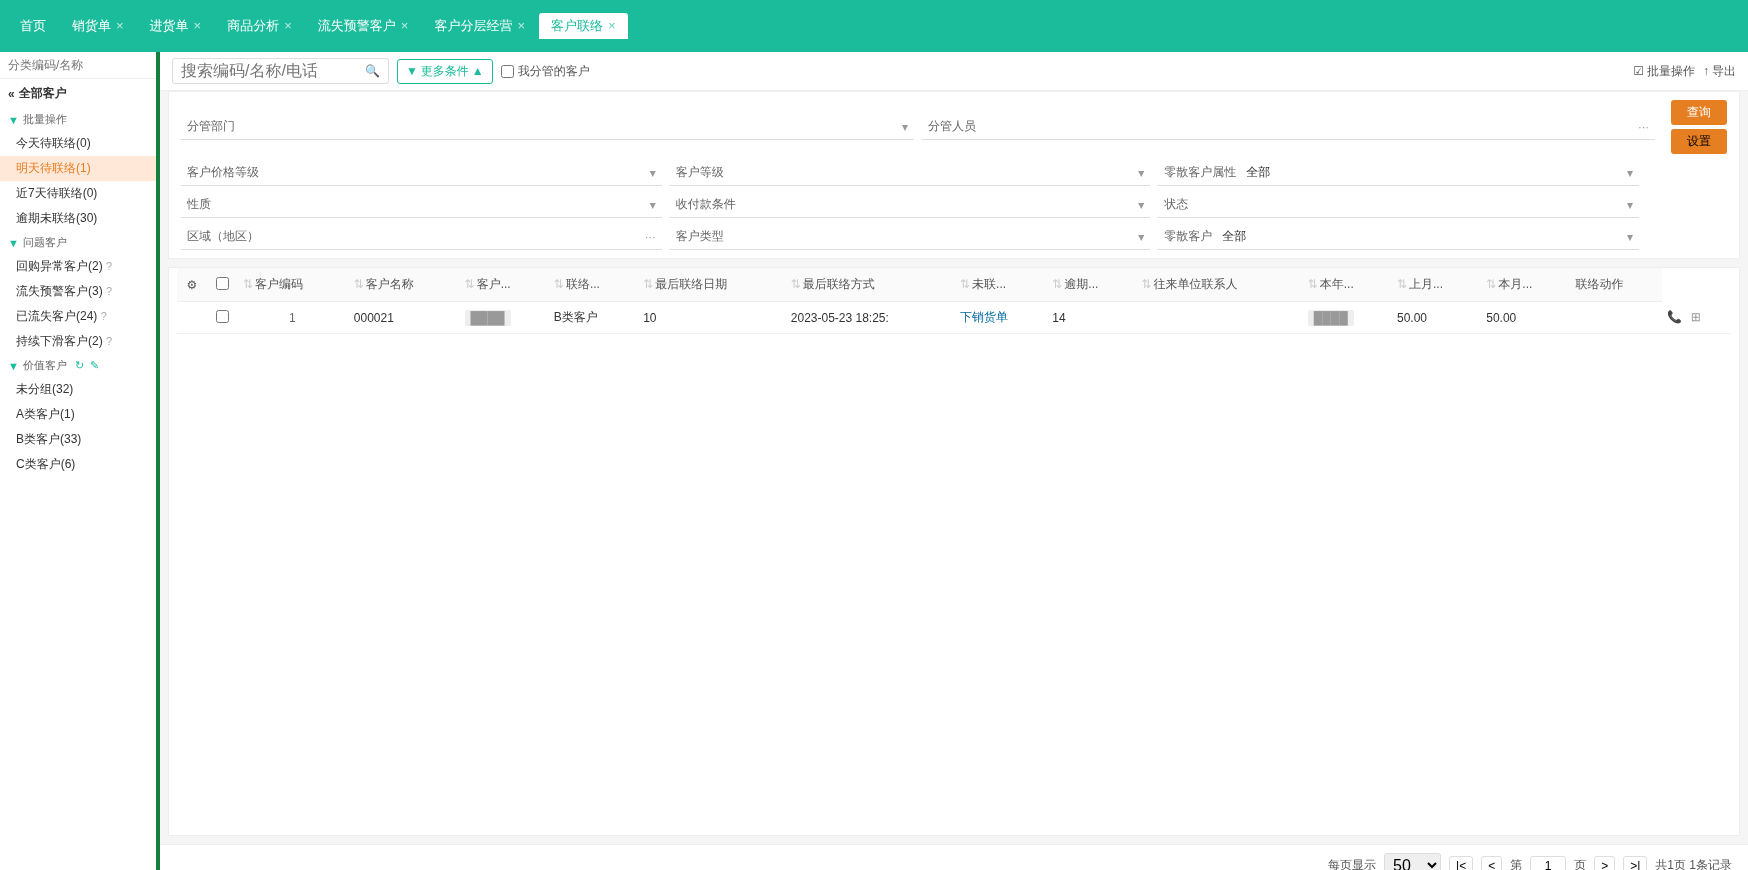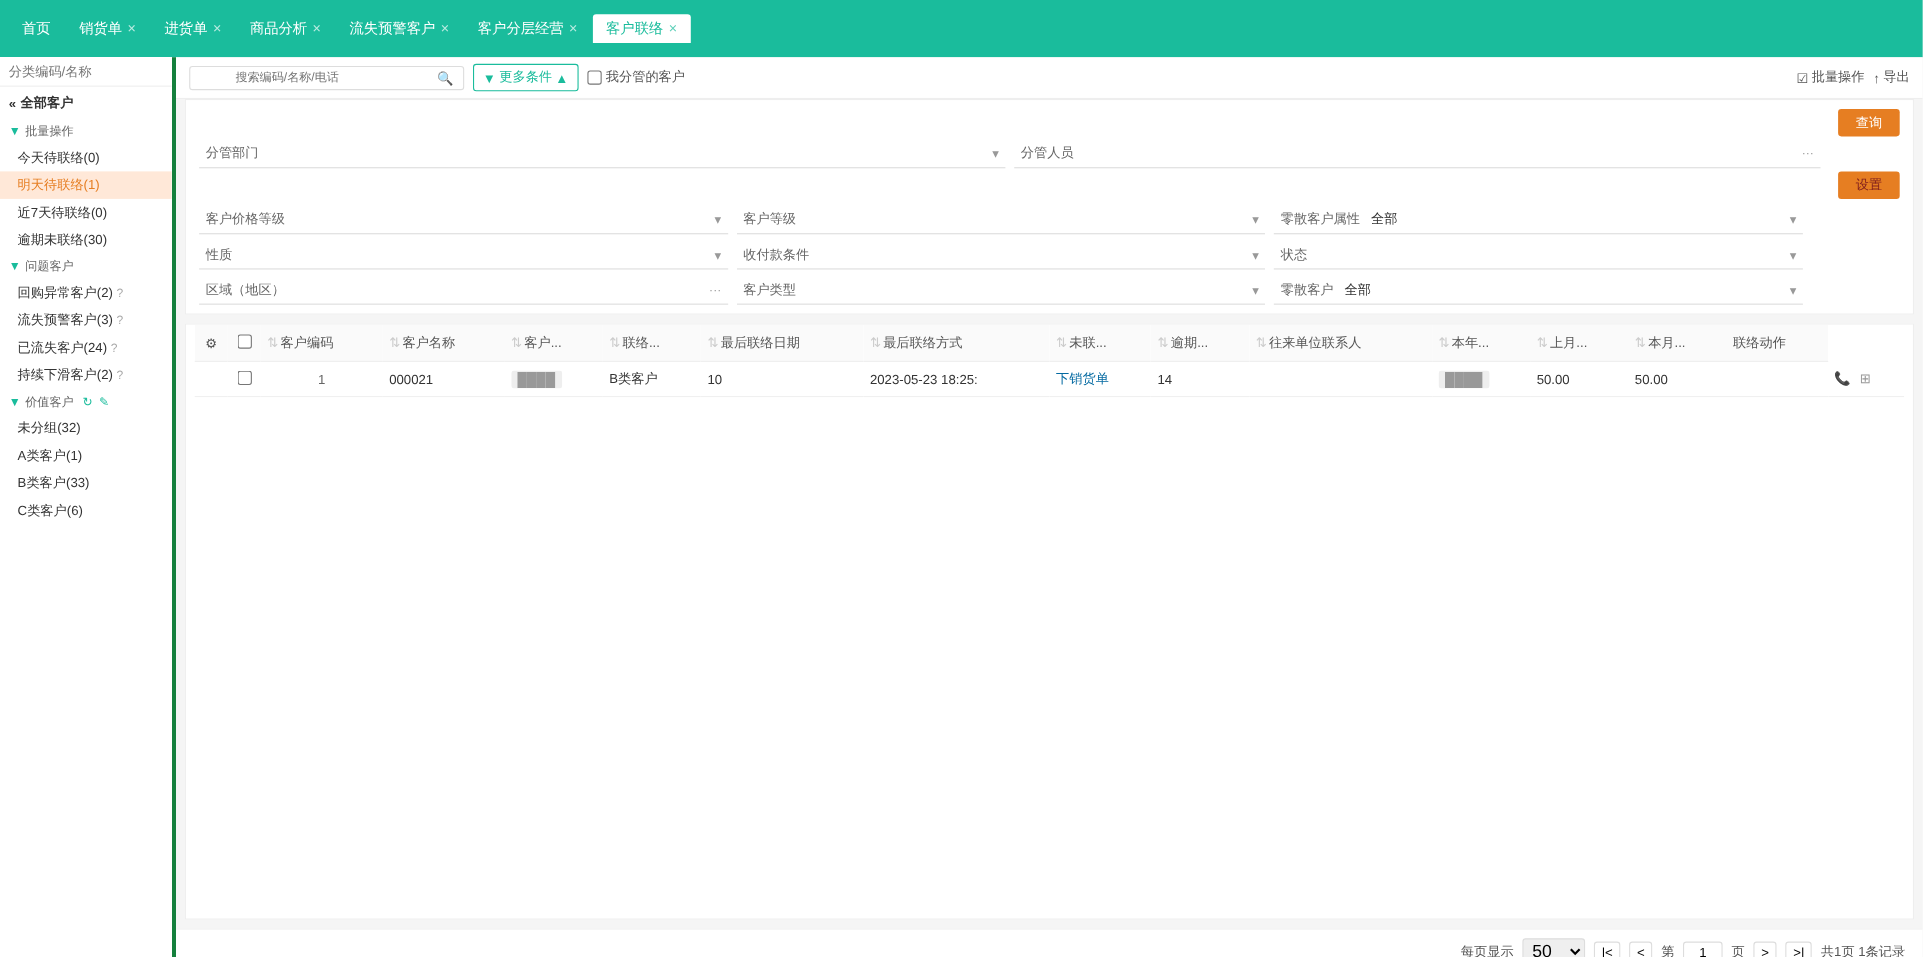--- a/index.html
+++ b/index.html
@@ -23,39 +23,39 @@
     .sidebar-group-label .triangle { color: #1abc9c; }
     .sidebar-item { padding: 4px 8px 4px 16px; cursor: pointer; color: #333; font-size: 12px; white-space: nowrap; overflow: hidden; text-overflow: ellipsis; }
     .sidebar-item.active { background: #ffe8d8; color: #e67e22; }
 
     
     .content-area { flex: 1; display: flex; flex-direction: column; overflow: hidden; }
 
     
     .toolbar { display: flex; align-items: center; padding: 6px 12px; background: #fff; border-bottom: 1px solid #eee; gap: 8px; }
     .toolbar-search { display: flex; align-items: center; border: 1px solid #ddd; border-radius: 3px; padding: 3px 8px; gap: 4px; }
-    .toolbar-search input { border: none; outline: none; font-size: 11px; width: 180px; margin-left: 33px; }
+    .toolbar-search input { border: none; outline: none; font-size: 16px; width: 180px; }
     .toolbar-search .icon { color: #999; cursor: pointer; }
     .filter-btn { display: flex; align-items: center; gap: 3px; color: #1abc9c; cursor: pointer; font-size: 12px; border: 1px solid #1abc9c; border-radius: 3px; padding: 3px 8px; }
     .my-customers { display: flex; align-items: center; gap: 4px; color: #555; font-size: 12px; cursor: pointer; }
     .toolbar-right { margin-left: auto; display: flex; align-items: center; gap: 8px; }
     .batch-btn { display: flex; align-items: center; gap: 3px; color: #555; font-size: 12px; cursor: pointer; }
     .export-btn { display: flex; align-items: center; gap: 3px; color: #555; font-size: 12px; cursor: pointer; }
 
     
     .filter-panel { background: #fff; border: 1px solid #eee; margin: 0 8px; padding: 8px 12px; }
     .filter-row { display: flex; align-items: center; margin-bottom: 6px; gap: 0; }
     .filter-cell { flex: 1; display: flex; align-items: center; border-bottom: 1px solid #ddd; padding: 4px 6px; margin-right: 8px; min-width: 0; }
     .filter-cell label { color: #666; font-size: 12px; white-space: nowrap; margin-right: 6px; }
     .filter-cell .filter-input { flex: 1; border: none; outline: none; font-size: 12px; }
     .filter-cell .dropdown-arrow { color: #999; margin-left: auto; cursor: pointer; }
     .filter-cell .more-btn { color: #999; cursor: pointer; font-size: 11px; margin-left: auto; }
     .filter-actions { display: flex; flex-direction: column; gap: 4px; margin-left: 8px; border-radius: 12px; }
     .btn-query { background: #e67e22; color: #fff; border: none; border-radius: 3px; padding: 4px 16px; cursor: pointer; font-size: 12px; }
-    .btn-settings { background: #e67e22; color: #7f1d1d; border: none; border-radius: 3px; padding: 4px 0; cursor: pointer; font-size: 12px; margin-top: 28px; }
+    .btn-settings { background: #e67e22; color: #000000; border: none; border-radius: 3px; padding: 4px 0; cursor: pointer; font-size: 12px; }
 
     
     .table-wrapper { flex: 1; overflow: auto; padding: 0 8px; background: #fff; margin: 8px; border: 1px solid #eee; }
     table { width: 100%; border-collapse: collapse; font-size: 12px; }
     thead tr { background: #fafafa; }
     thead th { padding: 8px 6px; text-align: left; border-bottom: 1px solid #eee; color: #555; font-weight: normal; white-space: nowrap; position: relative; }
     thead th .col-icon { color: #ccc; margin-right: 2px; cursor: pointer; }
     tbody tr { border-bottom: 1px solid #f0f0f0; }
     tbody td { padding: 7px 6px; vertical-align: middle; white-space: nowrap; }
     .link-text { color: #0369a1; cursor: pointer; }
@@ -215,21 +215,21 @@
           <span class="dropdown-arrow">▾</span>
         </div>
         <div class="filter-cell" style="flex:2;">
           <label>状态</label>
           <input class="filter-input" style="">
           <span class="dropdown-arrow">▾</span>
         </div>
         <div style="width:80px;"></div>
       </div>
 
-      <div class="filter-row" style="margin-bottom:0;justify-content:flex-end;">
+      <div class="filter-row" style="margin-bottom:0;">
         <div class="filter-cell" style="flex:2;">
           <label>区域（地区）</label>
           <input class="filter-input" style="">
           <span class="more-btn">···</span>
         </div>
         <div class="filter-cell" style="flex:2;">
           <label>客户类型</label>
           <input class="filter-input" style="">
           <span class="dropdown-arrow">▾</span>
         </div>

